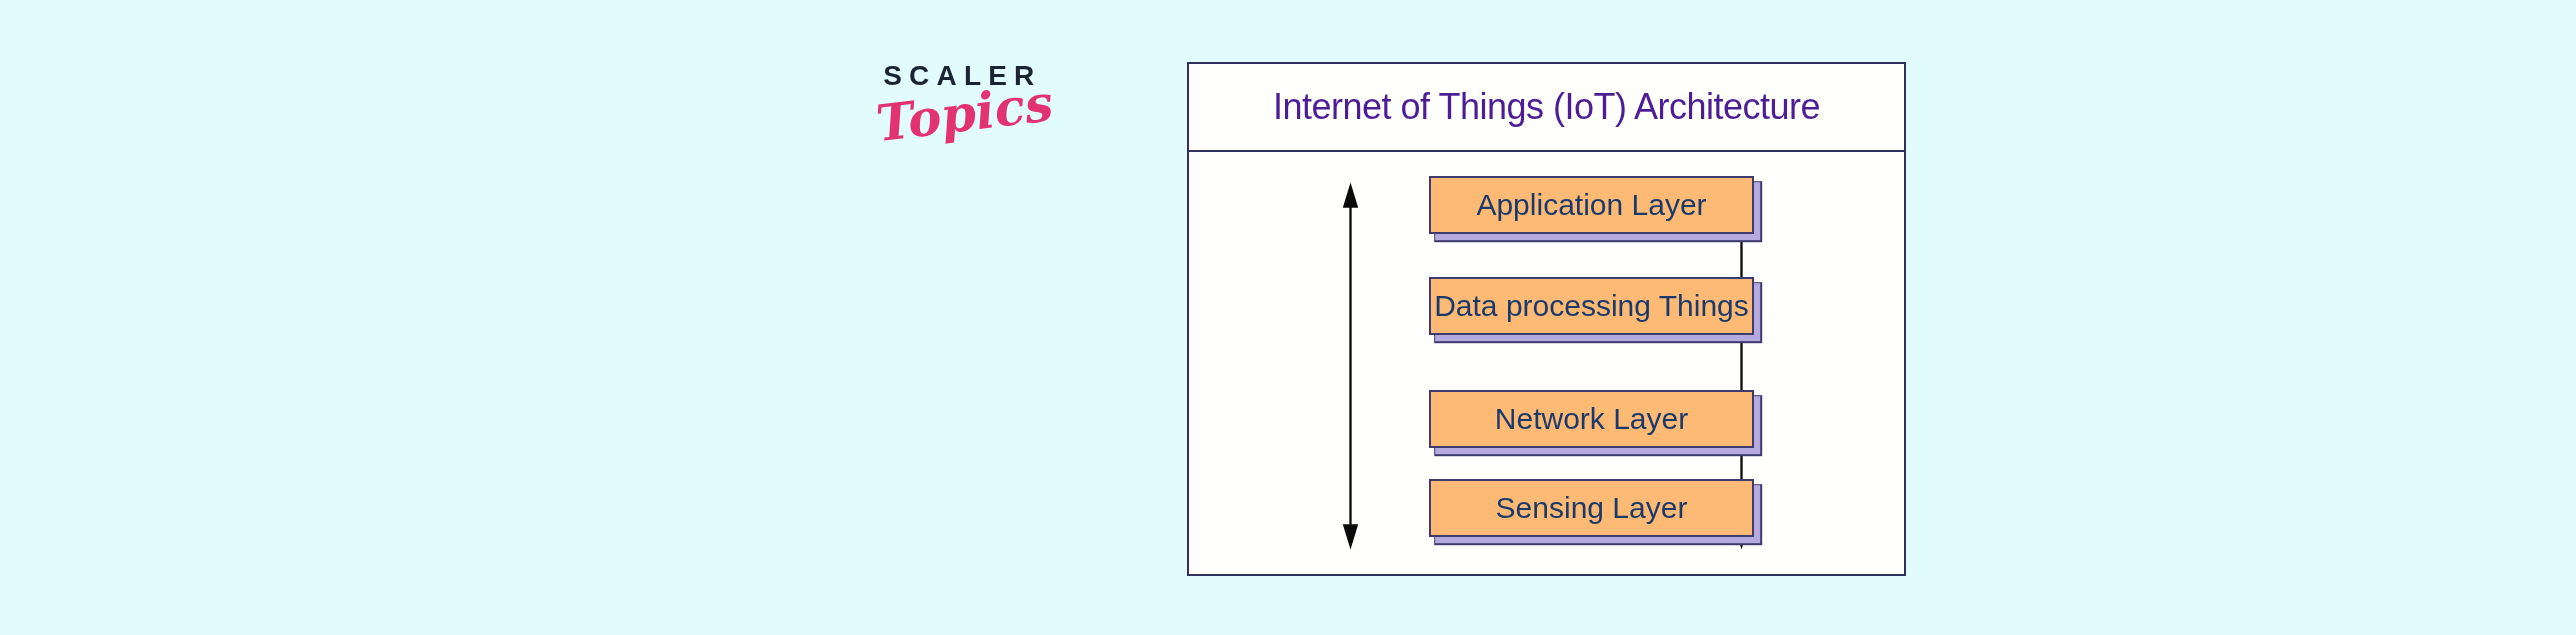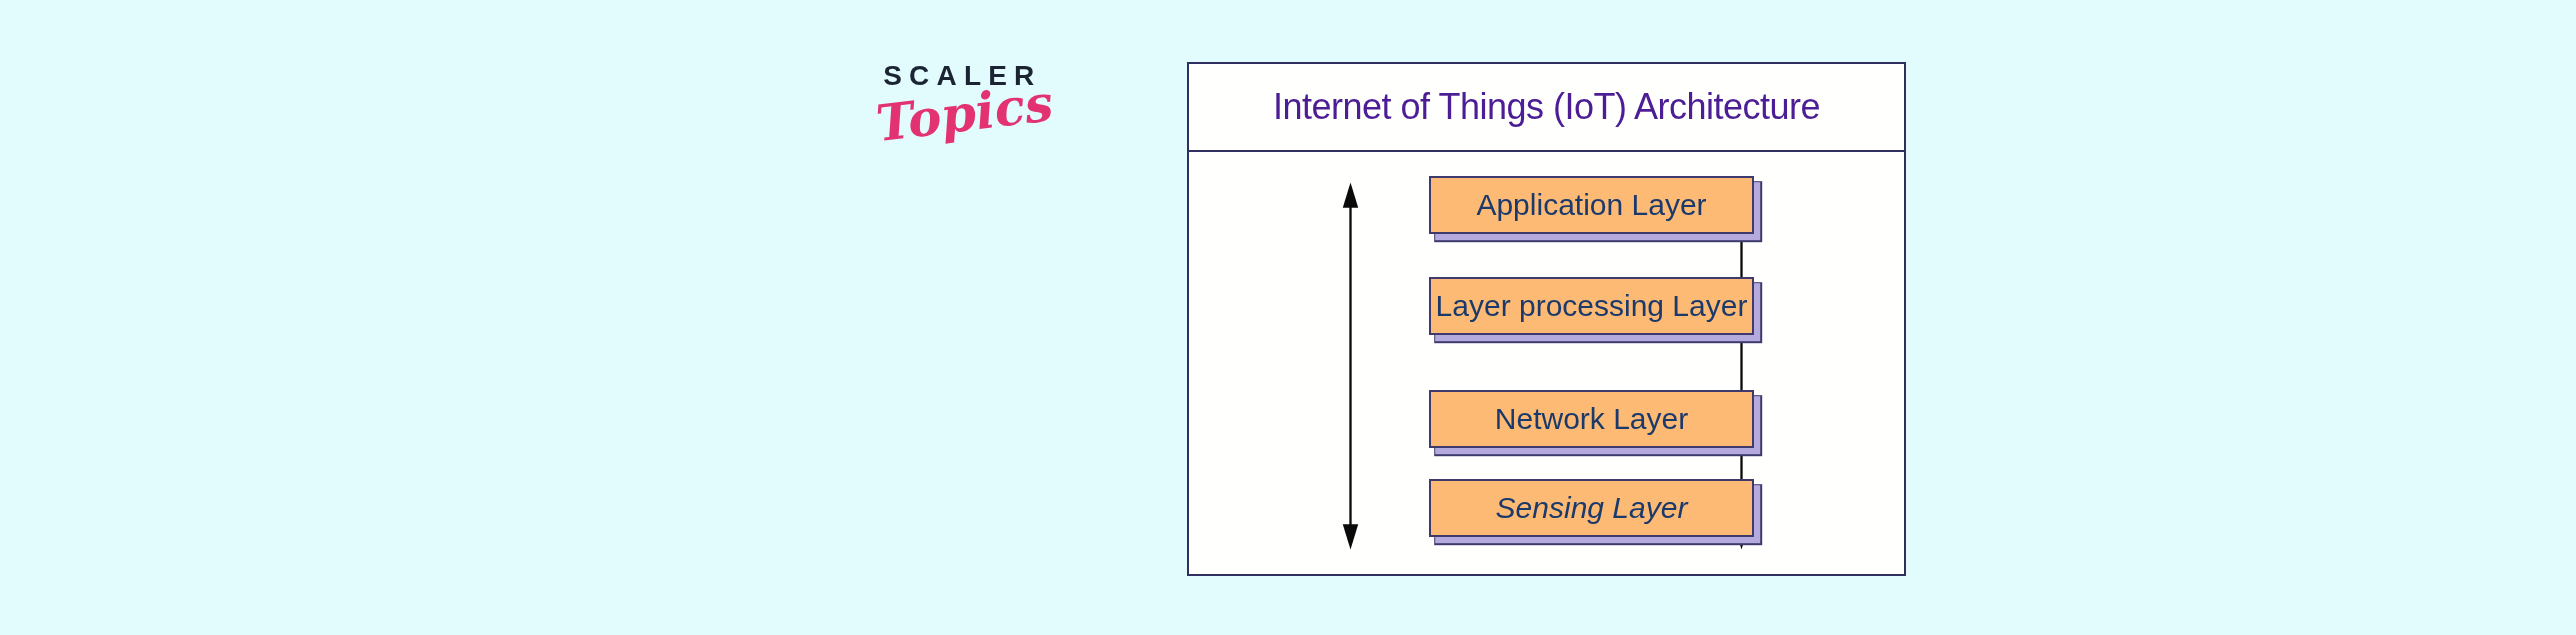--- a/index.html
+++ b/index.html
@@ -58,21 +58,21 @@
     position:absolute; left:192px;
     width:325px; height:58px;
     background:#fdba74;
     border:2.1px solid #3e3a6d;
     box-shadow:6.2px 6.2px 0 0 #b4aade, 6.7px 6.7px 0 1.5px #3e3a6d;
     display:flex; align-items:center; justify-content:center;margin-left:48px;
   }
   .layer-1 { top:24px; }
   .layer-2 { top:125px; }
   .layer-3 { top:238px; }
-  .layer-4 { top:327px;font-style:italic; }
+  .layer-4 { top:327px; }
   .layer-label {
     font-size:30px; color:#1b3a6b;
     white-space:nowrap;
   }
 
   
   .arrow {
     position:absolute; top:29px;
     width:23px; height:370px;
   }
@@ -105,21 +105,21 @@
       <line x1="22" y1="38" x2="22" y2="680" stroke="#0a0a0a" stroke-width="4.5"></line>
       <polygon points="22,3 7,52 37,52" fill="#0a0a0a"></polygon>
       <polygon points="22,715 7,666 37,666" fill="#0a0a0a"></polygon>
     </svg>
 
     <div class="layer layer-1">
       <span class="layer-label">Application Layer</span>
     </div>
 
     <div class="layer layer-2">
-      <span class="layer-label">Layer processing Layer</span>
+      <span class="layer-label">Data processing Things</span>
     </div>
 
     <div class="layer layer-3">
       <span class="layer-label">Network Layer</span>
     </div>
 
     <div class="layer layer-4">
       <span class="layer-label">Sensing Layer</span>
     </div>
 

